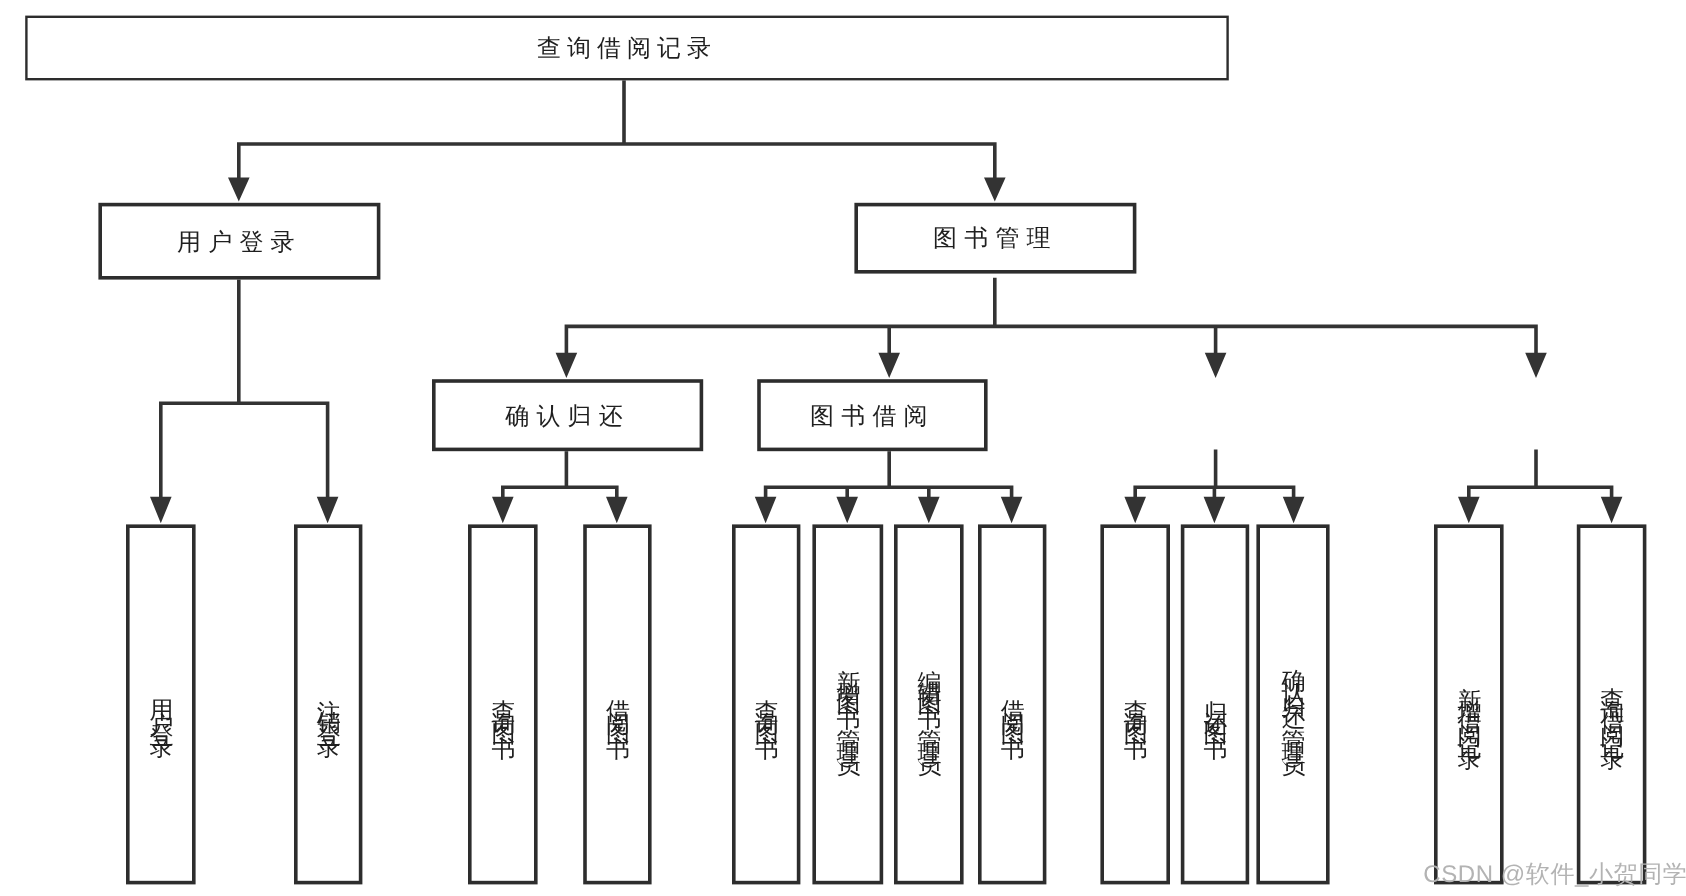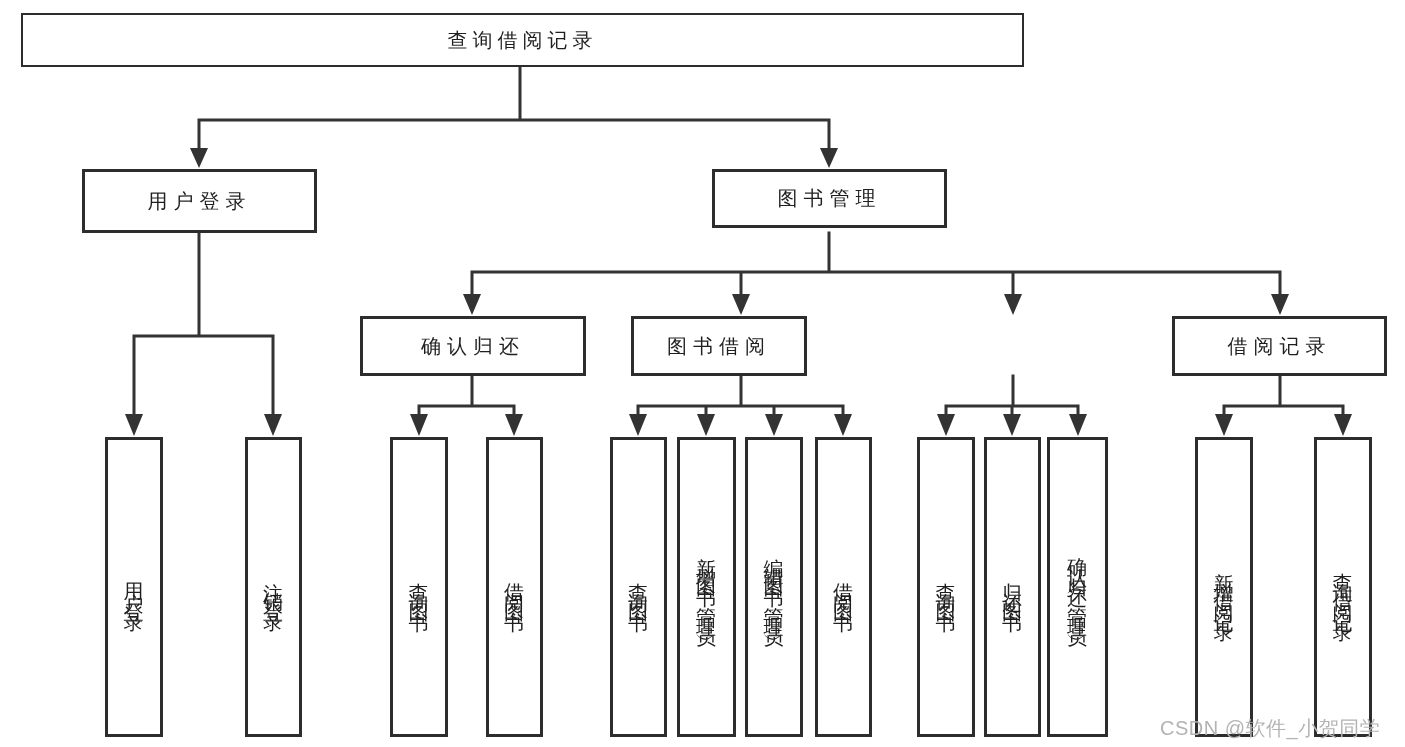--- a/index.html
+++ b/index.html
@@ -20,21 +20,21 @@
     display:flex; align-items:center; justify-content:center;
     font-size:20px; letter-spacing:6px; white-space:nowrap;
   }
   .box.root { border-width:2px; letter-spacing:5px; }
   .vbox { letter-spacing:normal; }
   .vbox .vtext {
     writing-mode:vertical-rl; text-orientation:mixed;
     font-size:20px; letter-spacing:10px; line-height:1.1;
   }
   .watermark {
-    position:absolute; left:1160px; top:715px;
+    position:absolute; left:1186px; top:715px;
     font-size:20px; letter-spacing:0.5px; white-space:nowrap;
     color:var(--watermark,#b3b3b3);
   }
 </style>
 </head>
 <body>
 
 <div id="canvas">
 
   <svg id="connectors" viewBox="0 0 1405 747" xmlns="http://www.w3.org/2000/svg">
@@ -67,22 +67,21 @@
       <path class="conn-arrow" d="M1215 414 L1233 414 L1224 436 Z M1334 414 L1352 414 L1343 436 Z"></path>
     </g>
   </svg>
 
   <div class="box root" style="left:21px; top:13px; width:1003px; height:54px;">查询借阅记录</div>
 
   <div class="box" style="left:82px; top:169px; width:235px; height:64px;">用户登录</div>
   <div class="box" style="left:712px; top:169px; width:235px; height:59px;">图书管理</div>
 
   <div class="box" style="left:360px; top:316px; width:226px; height:60px;">确认归还</div>
-  <div class="box" style="left:631px; top:316px; width:176px; height:60px;">图书借阅</div>
-  <div class="box" style="left:1172px; top:316px; width:215px; height:60px;">借阅记录</div>
+  <div class="box" style="left:631px; top:316px; width:192px; height:60px;">图书借阅</div>
 
   <div class="box vbox" style="left:105px; top:437px; width:58px; height:300px;">
     <span class="vtext">用户登录</span>
   </div>
   <div class="box vbox" style="left:245px; top:437px; width:57px; height:300px;">
     <span class="vtext">注销登录</span>
   </div>
 
   <div class="box vbox" style="left:390px; top:437px; width:58px; height:300px;">
     <span class="vtext">查询图书</span>

